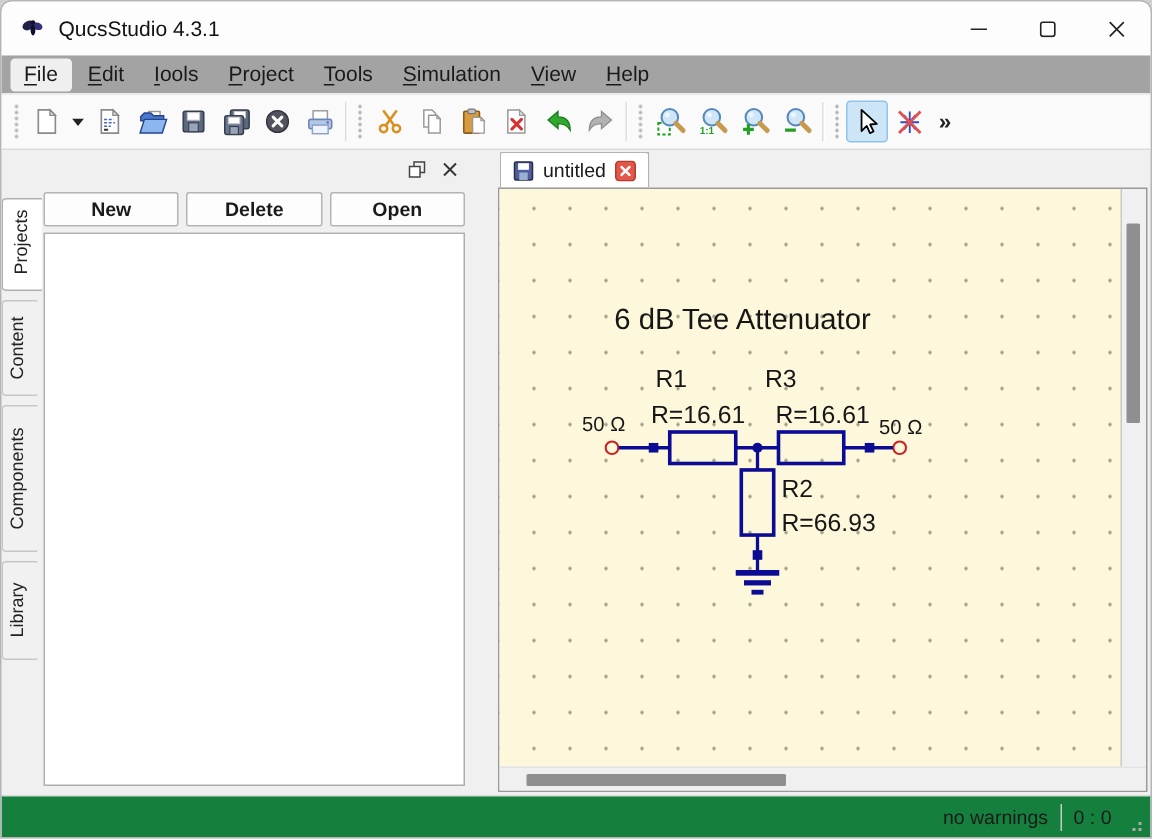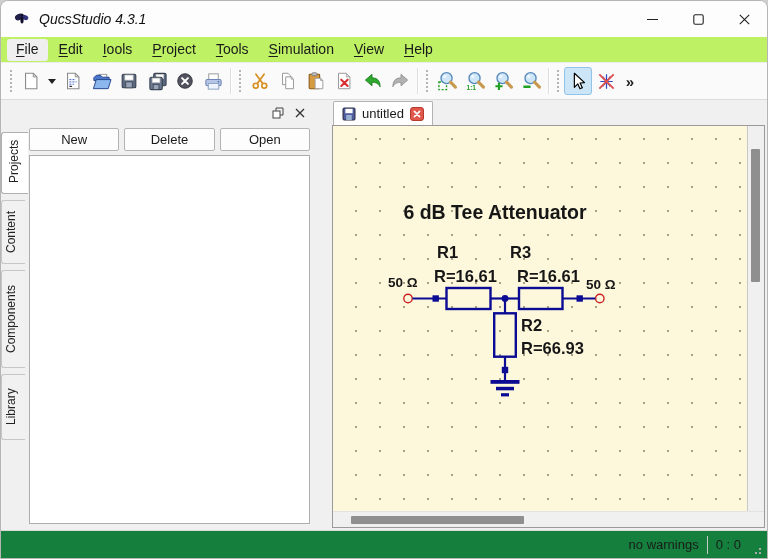--- a/index.html
+++ b/index.html
@@ -5,25 +5,25 @@
   * { margin:0; padding:0; box-sizing:border-box; }
   html,body { background:#cfcfcf; font-family:"Liberation Sans", sans-serif; }
   .window{
     position:relative; width:768px; height:559px; background:#f0f0f0;
     border:1px solid #b5b5b5; border-radius:8px 8px 0 0; overflow:hidden;
     display:flex; flex-direction:column; color:#1a1a1a;
   }
   
   .titlebar{ height:36px; background:#fdfdfd; display:flex; align-items:center; flex:0 0 auto; }
   .titlebar .app-icon{ margin:0 8px 0 12px; width:18px; height:18px; }
-  .titlebar .title-text{ font-size:14px; color:#111;font-style:italic; }
+  .titlebar .title-text{ font-size:14px; color:#111; }
   .win-controls{ margin-left:auto; display:flex; height:100%; }
   .win-btn{ width:46px; height:100%; display:flex; align-items:center; justify-content:center; }
   
-  .menubar{ height:26px; background:#bef264; display:flex; align-items:center; padding-left:6px; gap:2px; flex:0 0 auto; border-bottom:1px solid #ececec; }
+  .menubar{ height:26px; background:#a3a3a3; display:flex; align-items:center; padding-left:6px; gap:2px; flex:0 0 auto; border-bottom:1px solid #ececec; }
   .menu-item{ font-size:14px; padding:2px 9px 4px 9px; border-radius:3px; white-space:nowrap; }
   .menu-item.first{ background:#efefef; }
   .menu-item u{ text-decoration:underline; text-underline-offset:2px; }
   
   .toolbar{ height:37px; background:#fafafa; border-bottom:1px solid #dcdcdc; display:flex; align-items:center; padding:0 4px; flex:0 0 auto; }
   .tb-handle{ width:4px; height:24px; margin:0 4px; background-image:radial-gradient(circle,#b4b4b4 1px,transparent 1.2px); background-size:4px 4px; background-position:center top; }
   .tb-sep{ width:1px; height:26px; background:#dedede; margin:0 3px; box-shadow:1px 0 0 #fff; }
   .tb-btn{ width:28px; height:28px; display:flex; align-items:center; justify-content:center; border-radius:3px; }
   .tb-btn.narrow{ width:14px; }
   .tb-btn.active{ background:#cde6f7; border:1px solid #90c3ea; }
@@ -42,42 +42,41 @@
     background:#f1f1f1; border:1px solid #c6c6c6; border-left:none;
     border-radius:0 3px 3px 0; margin:3px 3px 3px 0; padding:10px 2px;
     flex:0 0 auto;
   }
   .vtab.active{ background:#ffffff; border-color:#b0b0b0; margin-right:0; padding-right:5px; }
   .vtab.t-projects{ height:62px; }
   .vtab.t-content{ height:64px; }
   .vtab.t-components{ height:98px; }
   .vtab.t-library{ height:66px; }
   
-  .dock-panel{ flex:1 1 auto; display:flex; flex-direction:column; padding:3px 4px 6px 1px; min-height:0; }
+  .dock-panel{ flex:1 1 auto; display:flex; flex-direction:column; padding:3px 4px 6px 1px; min-height:0;font-weight:bold; }
   .dock-buttons{ display:flex; gap:5px; flex:0 0 auto; }
   .dock-btn{ flex:1 1 0; height:23px; background:#fdfdfd; border:1px solid #b4b4b4; border-radius:2px; font-size:13px; display:flex; align-items:center; justify-content:center; }
   .project-list{ flex:1 1 auto; margin-top:4px; background:#ffffff; border:1px solid #adadad; }
   .splitter{ width:5px; flex:0 0 auto; }
   
   .main{ flex:1 1 auto; display:flex; flex-direction:column; min-width:0; padding-right:2px;padding-left:13px; }
   .doc-tabbar{ height:25px; display:flex; align-items:flex-end; padding-left:1px; flex:0 0 auto; }
   .doc-tab{
     height:24px; background:#fff; border:1px solid #b2b2b2; border-bottom:none;
     border-radius:2px 2px 0 0; display:flex; align-items:center; gap:6px; padding:0 8px;
     font-size:13px;
   }
   .doc-frame{ flex:1 1 auto; border:1px solid #9a9a9a; background:#f0f0f0; display:flex; flex-direction:column; min-height:0; margin-bottom:2px; }
   .canvas-row{ flex:1 1 auto; display:flex; min-height:0; }
   .canvas{
     flex:1 1 auto; position:relative; overflow:hidden;
     background-color:#fdf8dc;
     background-image:radial-gradient(circle, rgba(95,92,70,.55) 1px, transparent 1.2px);
     background-size:24px 24px; background-position:11px 1px;
     border-right:1px solid #c8c8c8;
-    font-weight:bold;
   }
   .vscroll{ width:16px; flex:0 0 auto; background:#f0f0f0; position:relative; }
   .vscroll .thumb{ position:absolute; left:3px; width:9px; top:23px; height:133px; background:#8f8f8f; border-radius:1px; }
   .hscroll{ height:16px; flex:0 0 auto; background:#f0f0f0; border-top:1px solid #e3e3e3; position:relative; }
   .hscroll .thumb{ position:absolute; top:4px; height:8px; left:18px; width:173px; background:#8f8f8f; border-radius:1px; }
   
   .statusbar{ height:28px; flex:0 0 auto; background:#15803d; border-top:1px solid #dadada; display:flex; align-items:center; justify-content:flex-end; font-size:13px; gap:8px; padding-right:4px; }
   .status-sep{ width:1px; height:18px; background:#c8c8c8; }
   .grip{ width:14px; height:14px; align-self:flex-end; margin-bottom:2px; }
   svg{ display:block; }

